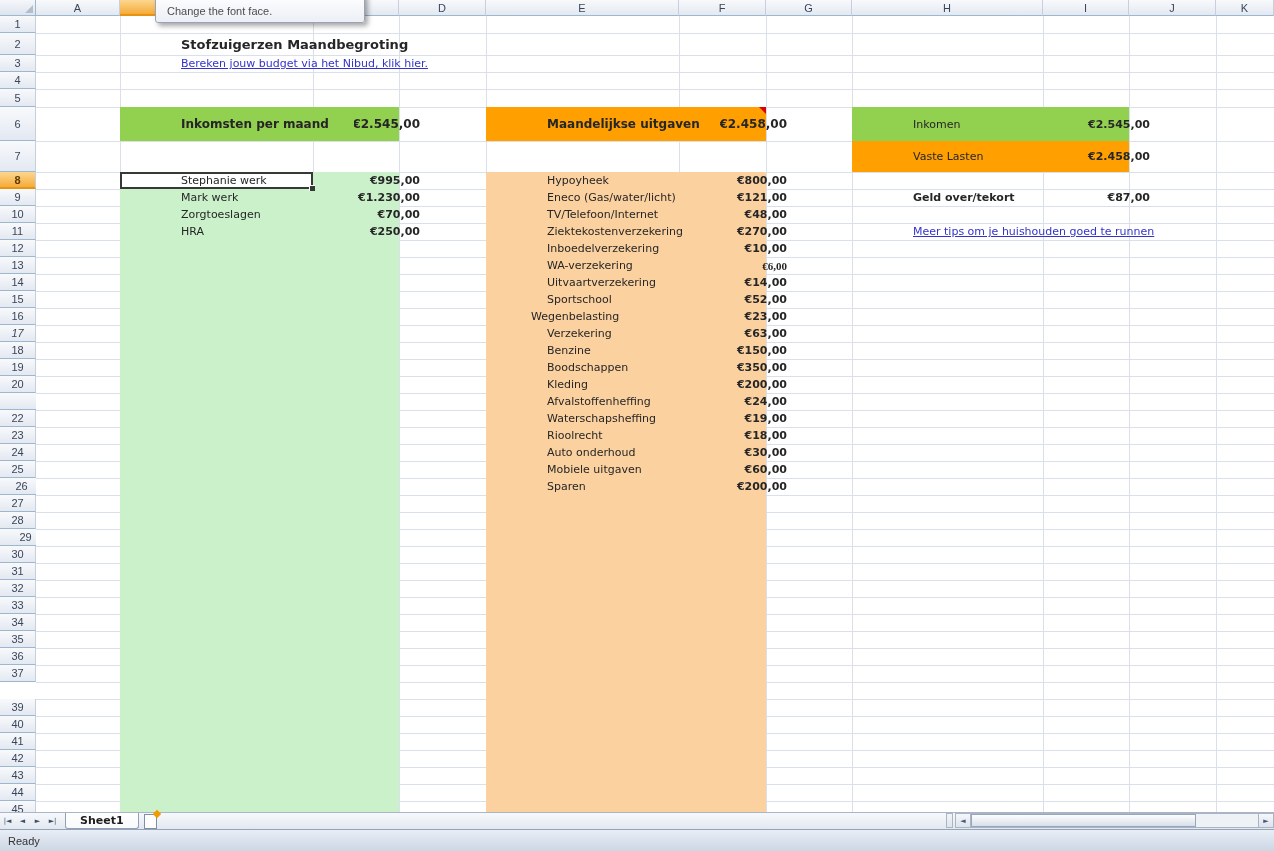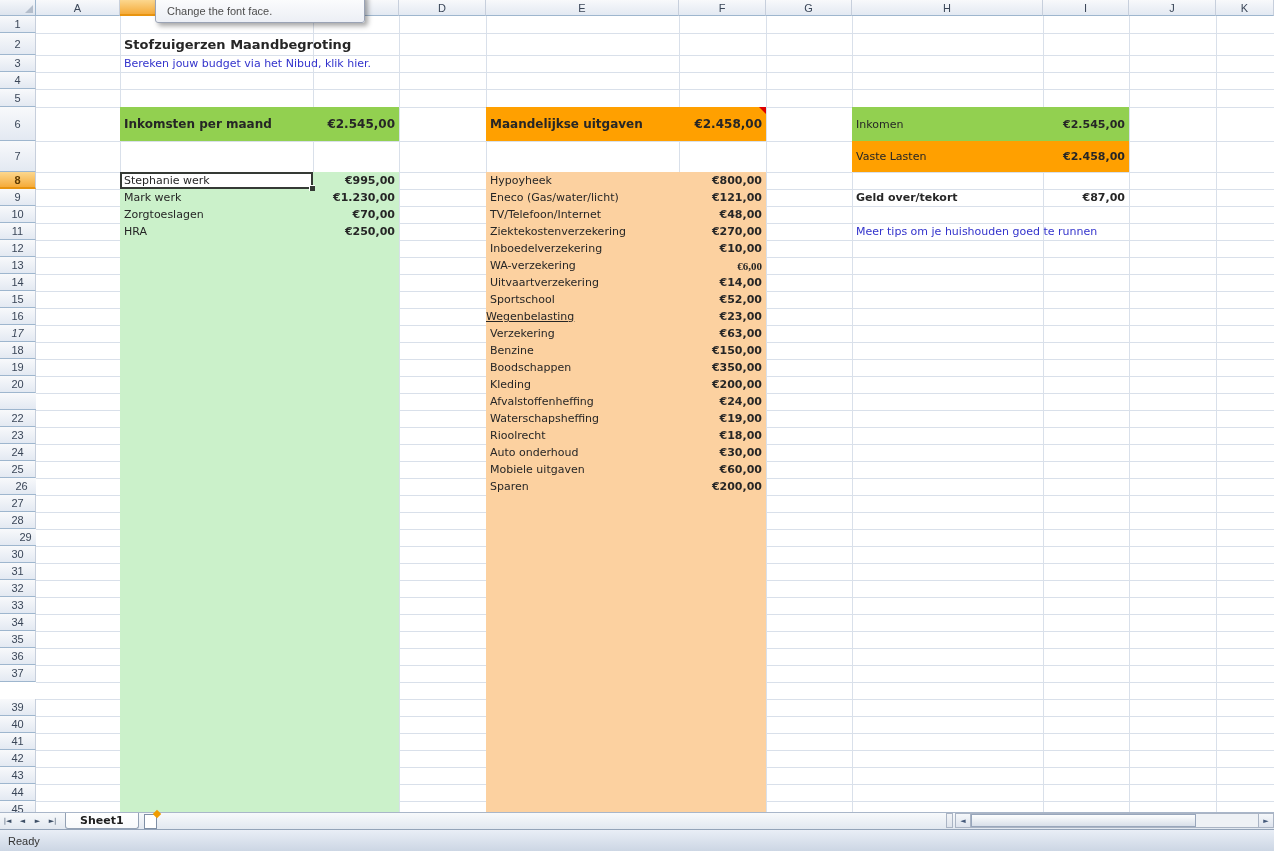--- a/index.html
+++ b/index.html
@@ -20,24 +20,24 @@
           font-family:"Liberation Sans",sans-serif;font-size:11px;}
   .hdrcell.sel{background:linear-gradient(#fcd78e,#f5ab3a);border-bottom:2px solid #e89410;
           color:#5e3a00;font-weight:bold;}
 
   
   #grid{position:absolute;left:0;top:0;width:1274px;height:812px;overflow:hidden;z-index:1;}
   .vline{position:absolute;top:16px;width:1px;}
   .hline{position:absolute;left:36px;height:1px;}
   .fill{position:absolute;}
   .cell{position:absolute;display:flex;align-items:center;box-sizing:border-box;
-        padding:0 4px;white-space:nowrap;overflow:hidden;font-size:11px;color:#262626;}
+        padding:0 20px;white-space:nowrap;overflow:hidden;font-size:11px;color:#262626;margin-left:41px;}
   .cell.right{justify-content:flex-end;}
   .cell.bold{font-weight:bold;}
-  .cell.link{cursor:pointer;}
+  .cell.link{text-decoration:underline;cursor:pointer;}
   .selbg{position:absolute;background:#fff;}
   .selborder{position:absolute;box-sizing:border-box;border:2px solid #353a35;}
   .fillhandle{position:absolute;width:5px;height:5px;background:#353a35;
         border-left:1px solid #fff;border-top:1px solid #fff;}
   .commentflag{position:absolute;width:0;height:0;
         border-left:7px solid transparent;}
 
   
   .tooltip{position:absolute;left:155px;top:-7px;width:210px;height:30px;box-sizing:border-box;
         background:linear-gradient(#ffffff,#ecEFf5);background:linear-gradient(#ffffff,#eceff5);
@@ -168,21 +168,21 @@
       <div class="cell" style="left: 486px; top: 223px; width: 193px; height: 17px;">Ziektekostenverzekering</div>
       <div class="cell right bold" style="left: 679px; top: 223px; width: 87px; height: 17px;">€270,00</div>
       <div class="cell" style="left: 486px; top: 240px; width: 193px; height: 17px;">Inboedelverzekering</div>
       <div class="cell right bold" style="left: 679px; top: 240px; width: 87px; height: 17px;">€10,00</div>
       <div class="cell" style="left: 486px; top: 257px; width: 193px; height: 17px;">WA-verzekering</div>
       <div class="cell right bold" style="left: 679px; top: 257px; width: 87px; height: 17px; font-family: Liberation Serif, serif;">€6,00</div>
       <div class="cell" style="left: 486px; top: 274px; width: 193px; height: 17px;">Uitvaartverzekering</div>
       <div class="cell right bold" style="left: 679px; top: 274px; width: 87px; height: 17px;">€14,00</div>
       <div class="cell" style="left: 486px; top: 291px; width: 193px; height: 17px;">Sportschool</div>
       <div class="cell right bold" style="left: 679px; top: 291px; width: 87px; height: 17px;">€52,00</div>
-      <div class="cell" style="left: 482px; top: 308px; width: 193px; height: 17px; text-decoration: underline;">Wegenbelasting</div>
+      <div class="cell" style="left: 470px; top: 308px; width: 193px; height: 17px;">Wegenbelasting</div>
       <div class="cell right bold" style="left: 679px; top: 308px; width: 87px; height: 17px;">€23,00</div>
       <div class="cell" style="left: 486px; top: 325px; width: 193px; height: 17px;">Verzekering</div>
       <div class="cell right bold" style="left: 679px; top: 325px; width: 87px; height: 17px;">€63,00</div>
       <div class="cell" style="left: 486px; top: 342px; width: 193px; height: 17px;">Benzine</div>
       <div class="cell right bold" style="left: 679px; top: 342px; width: 87px; height: 17px;">€150,00</div>
       <div class="cell" style="left: 486px; top: 359px; width: 193px; height: 17px;">Boodschappen</div>
       <div class="cell right bold" style="left: 679px; top: 359px; width: 87px; height: 17px;">€350,00</div>
       <div class="cell" style="left: 486px; top: 376px; width: 193px; height: 17px;">Kleding</div>
       <div class="cell right bold" style="left: 679px; top: 376px; width: 87px; height: 17px;">€200,00</div>
       <div class="cell" style="left: 486px; top: 393px; width: 193px; height: 17px;">Afvalstoffenheffing</div>

